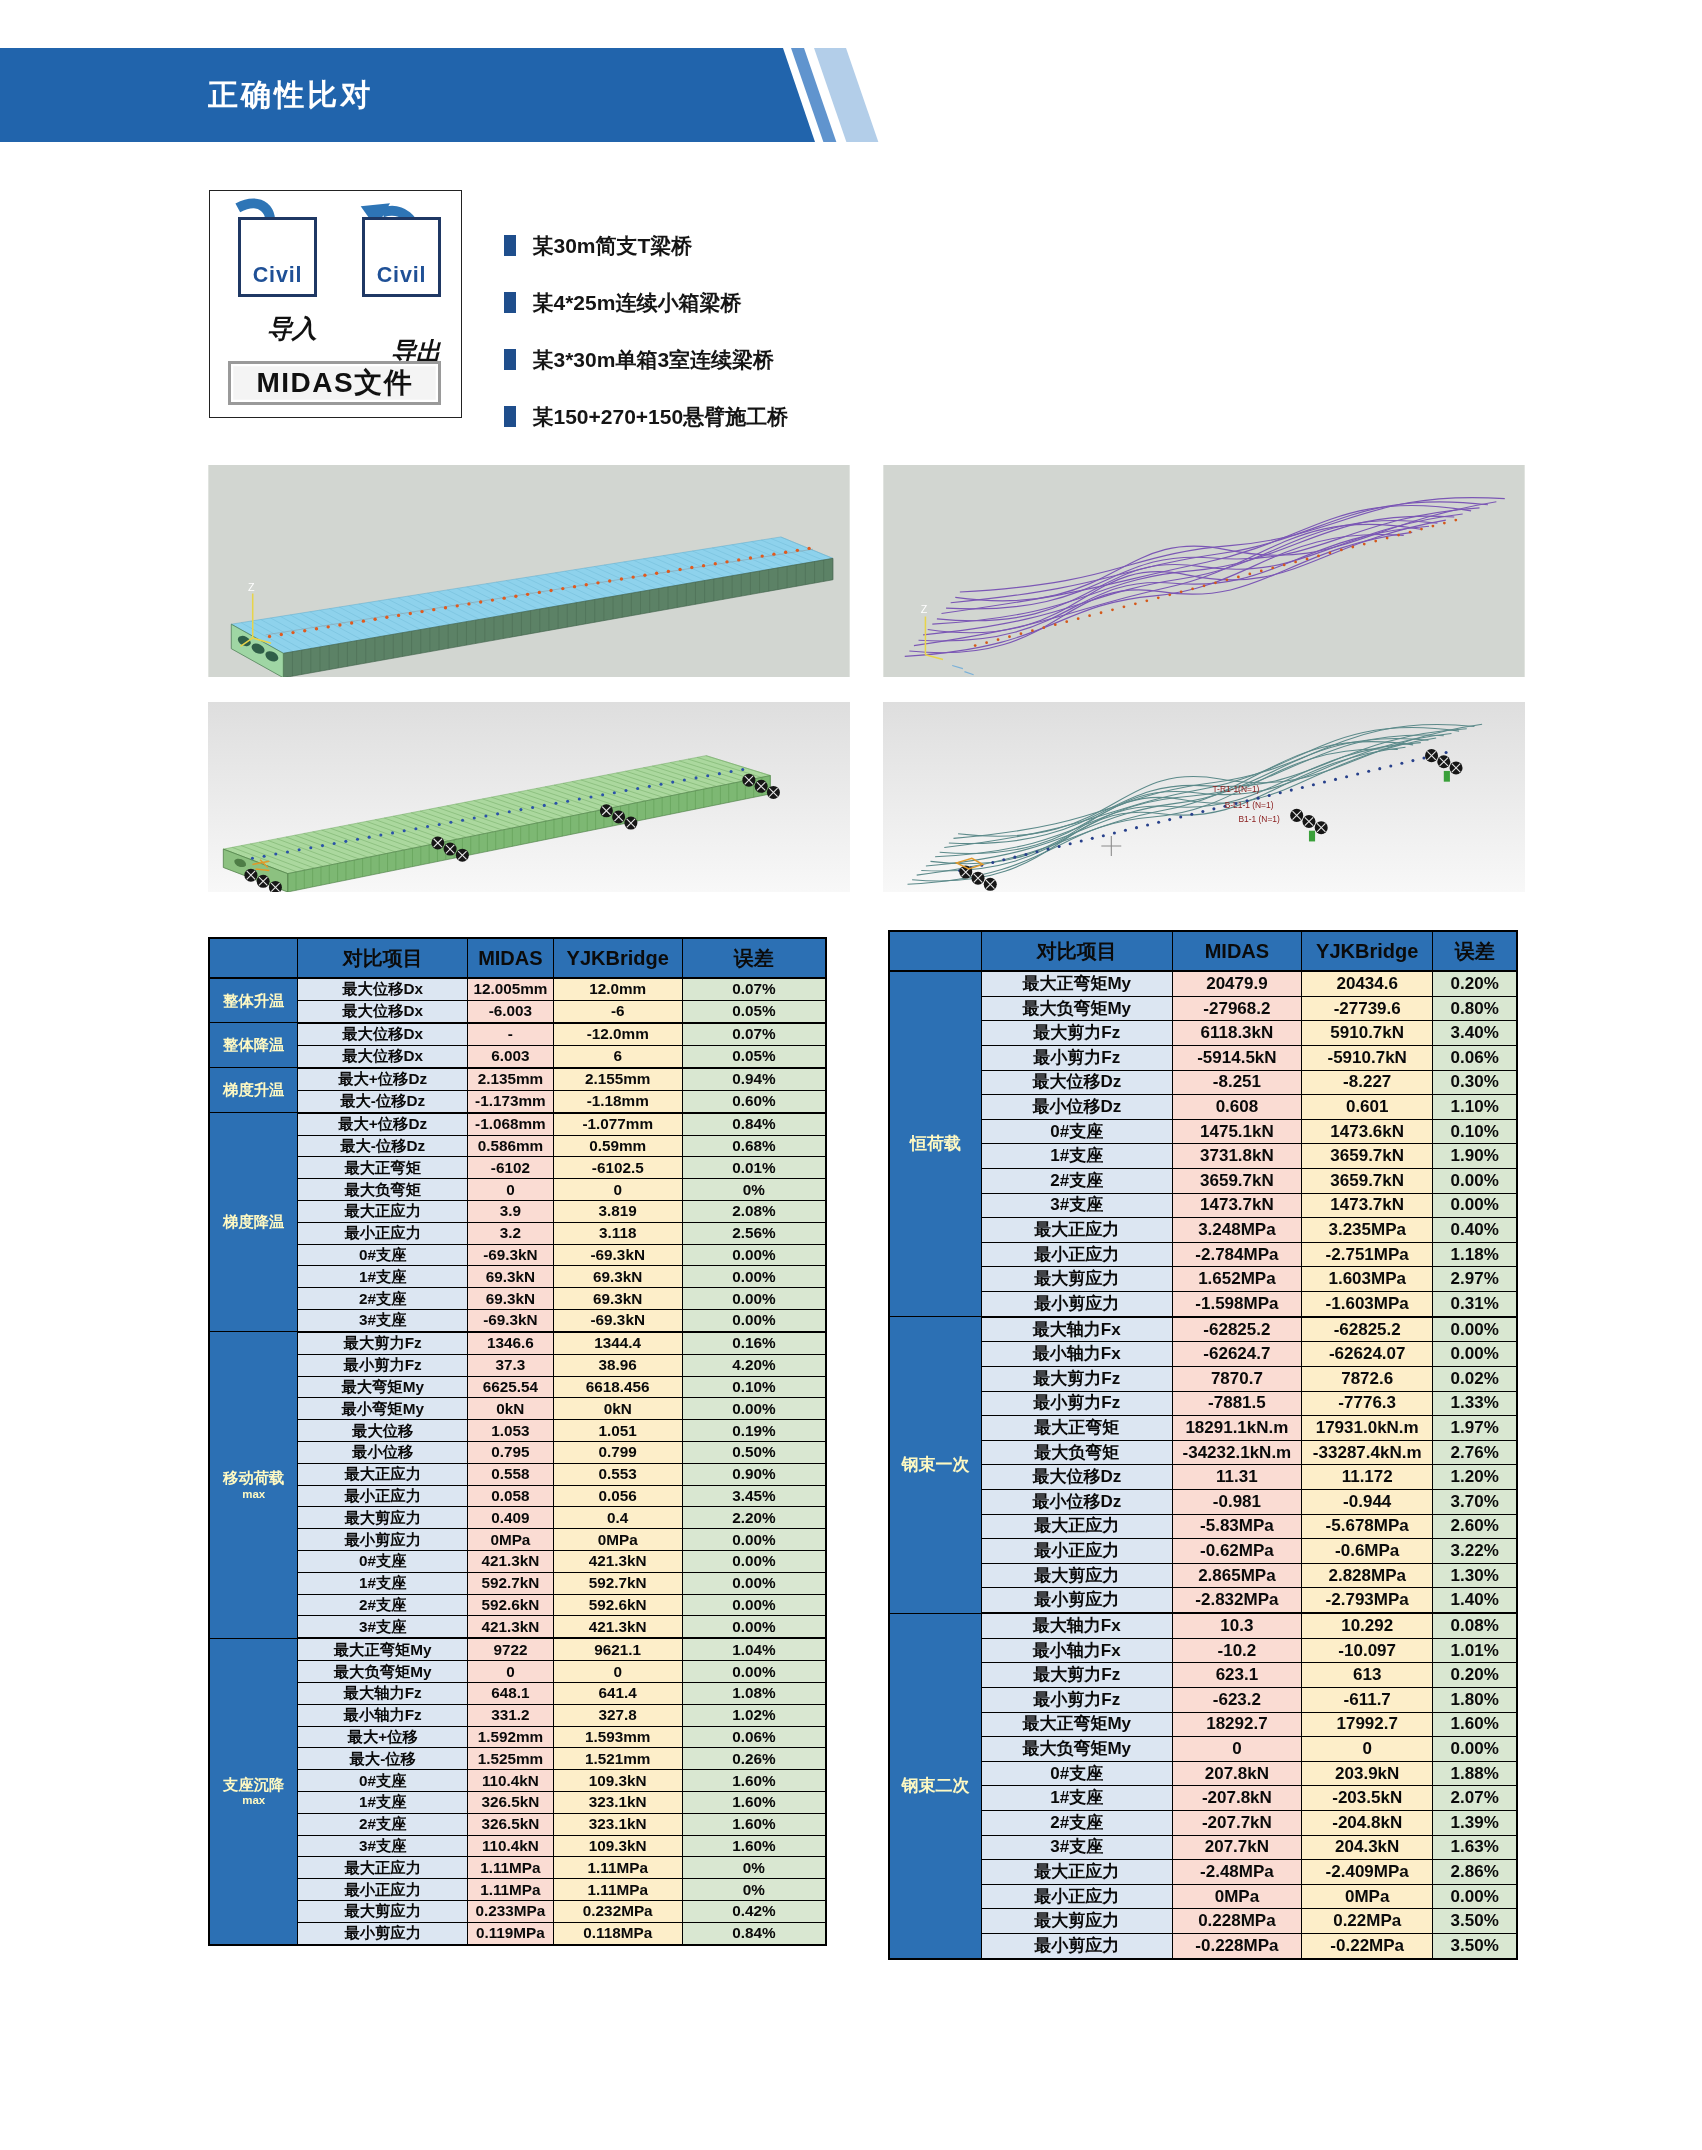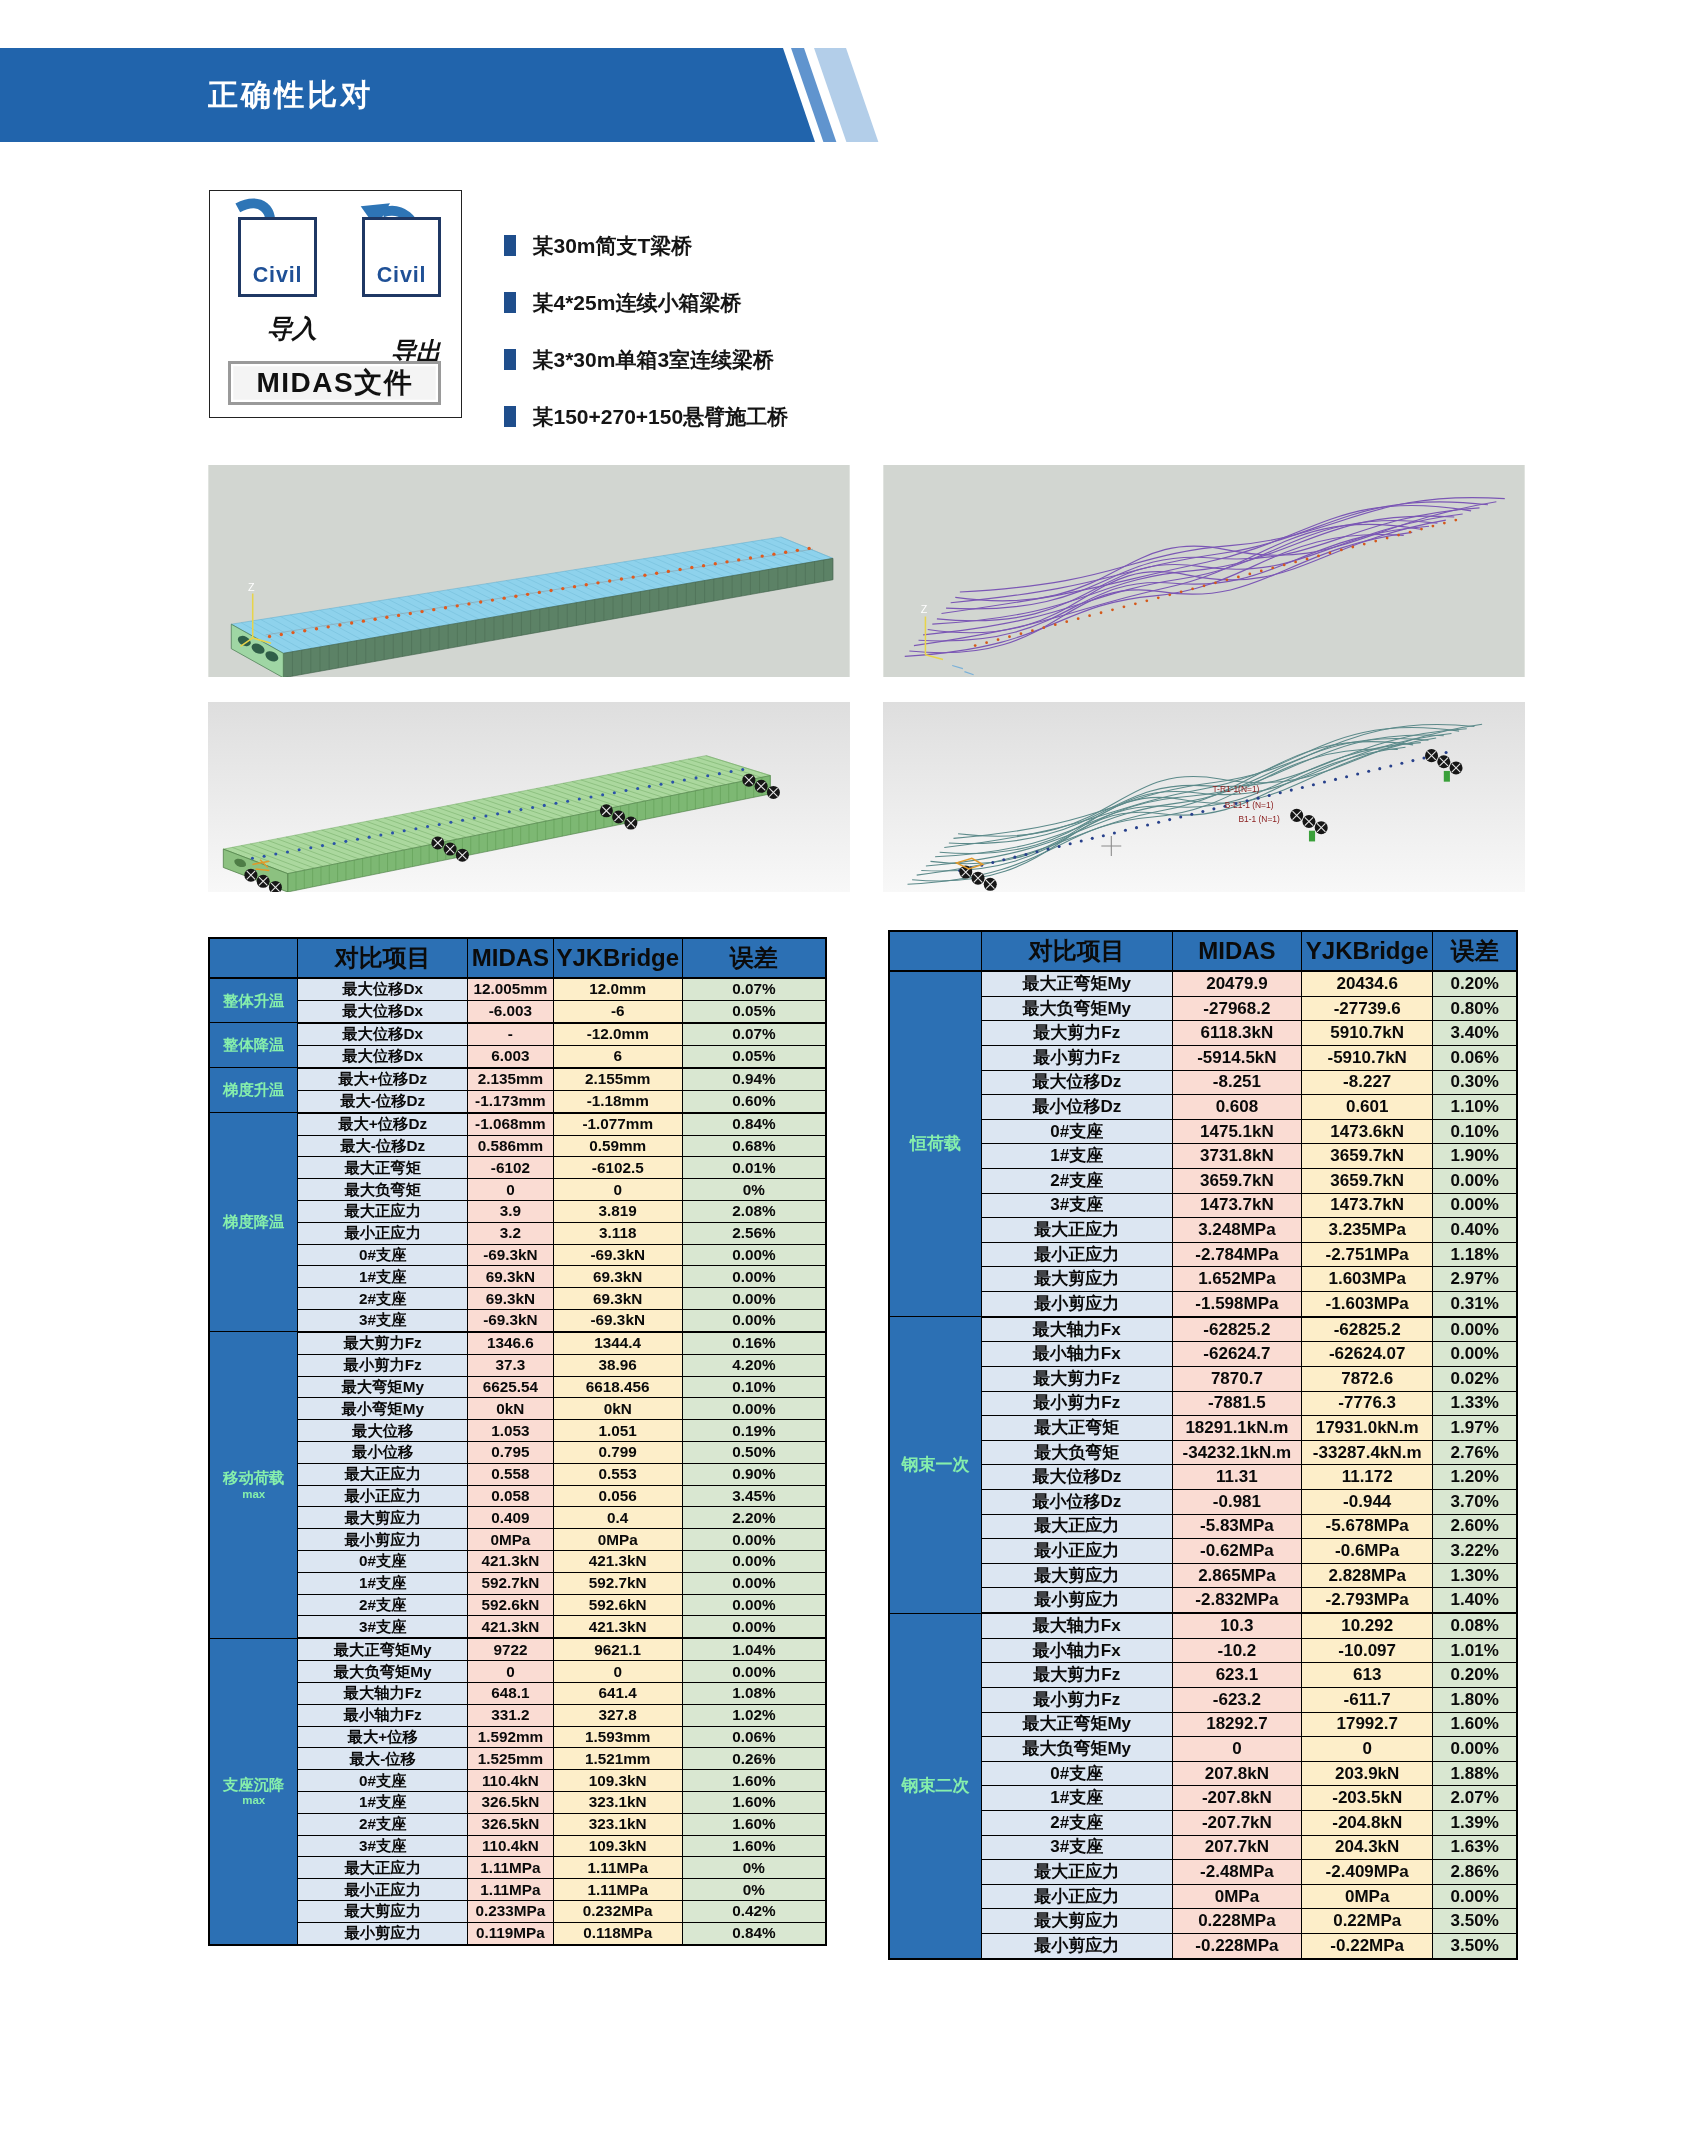--- a/index.html
+++ b/index.html
@@ -59,22 +59,22 @@
   .panel{position:absolute;}
   .panel svg{display:block;}
 
   
   .tbl-mount{position:absolute;}
   .cmp-table{width:100%;height:100%;border-collapse:collapse;table-layout:fixed;border:2.3px solid #000;}
   .cmp-table th,.cmp-table td{
     border:1.5px solid #000;text-align:center;vertical-align:middle;
     padding:0;line-height:1.05;overflow:hidden;white-space:nowrap;
   }
-  .cmp-table th{background:#2c70b4;color:#0b0b0b;font-size:24px;font-weight:bold;height:38px;}
-  .cmp-table .group-cell{background:#2c70b4;color:#86efac;font-size:20px;font-weight:bold;text-align:center;}
+  .cmp-table th{background:#2c70b4;color:#0b0b0b;font-size:20px;font-weight:bold;height:38px;}
+  .cmp-table .group-cell{background:#2c70b4;color:#fef9c3;font-size:20px;font-weight:bold;text-align:center;}
   .cmp-table .group-cell .sub{font-size:11.5px;font-weight:bold;margin-top:1.5px;}
   .cmp-table .item-cell{background:#dce6f2;}
   .cmp-table .midas-cell{background:#fadcd3;}
   .cmp-table .yjk-cell{background:#fdeec9;}
   .cmp-table .err-cell{background:#d9e7d1;}
   .cmp-table td{color:#0a0a0a;font-weight:700;}
   .cmp-table.left td{font-size:15.3px;}
   .cmp-table.right td{font-size:17px;}
   .cmp-table tr.g-end td{border-bottom-width:2.3px;}
   .cmp-table thead th{border-bottom-width:2.3px;}

